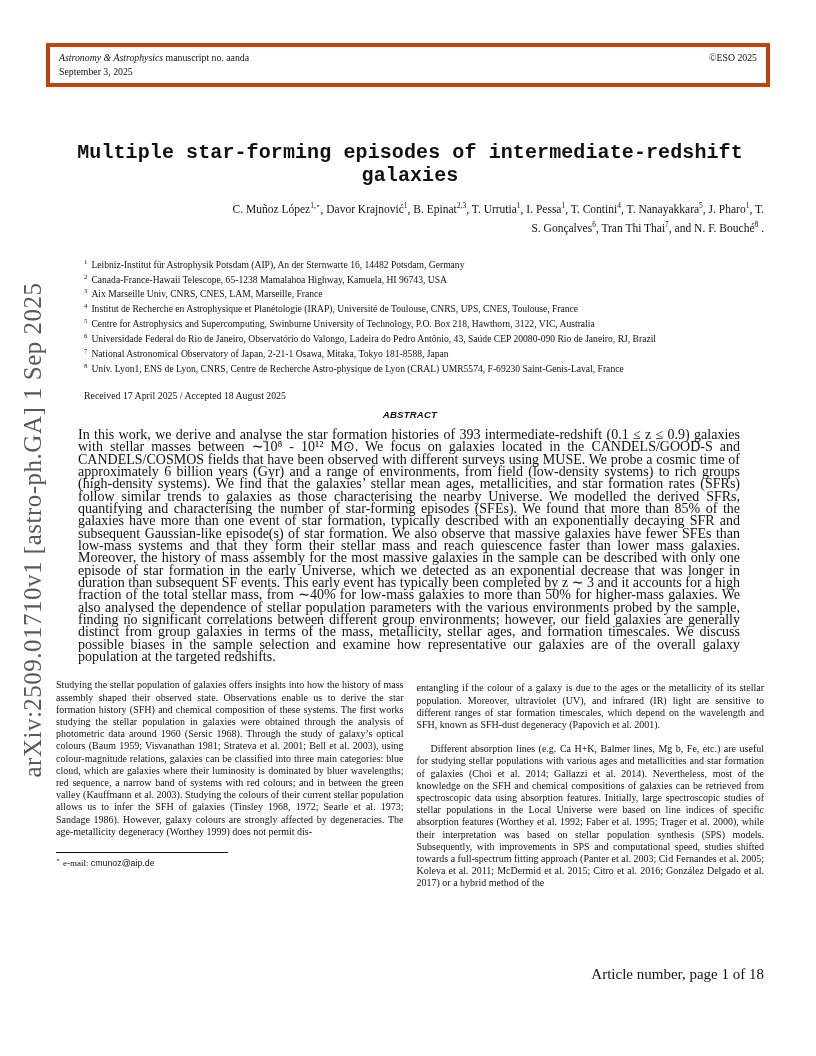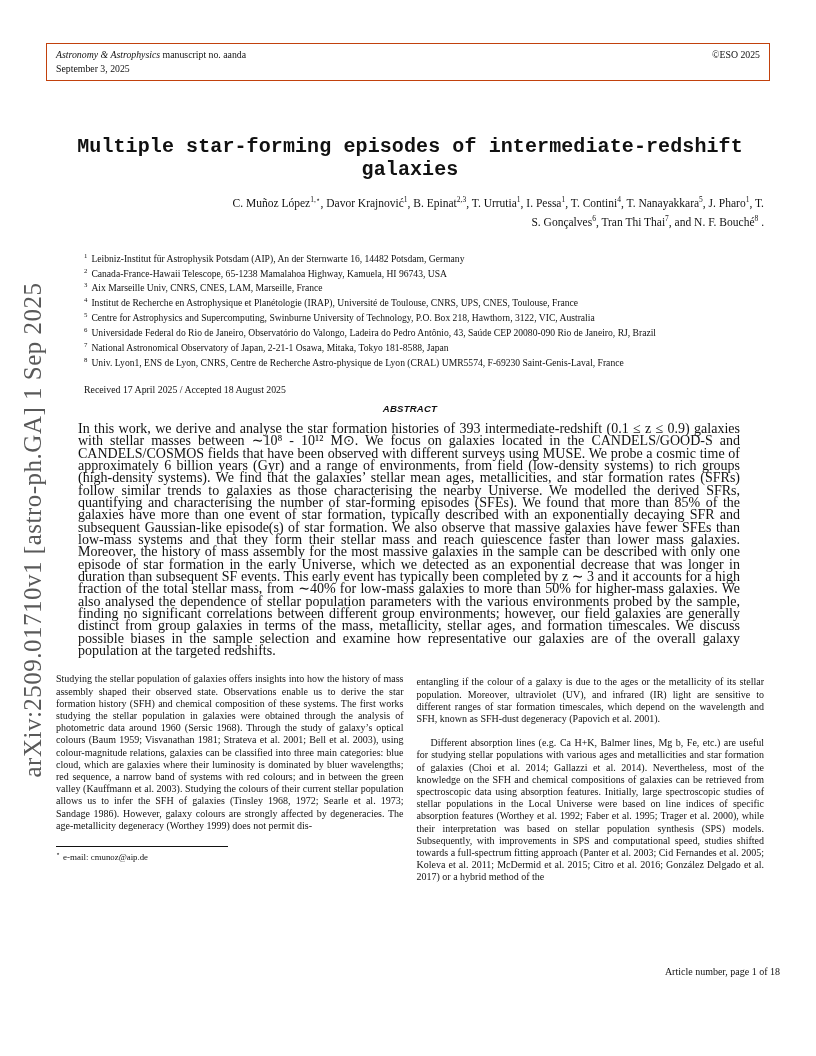--- a/index.html
+++ b/index.html
@@ -19,21 +19,21 @@
     transform:translate(-50%,-50%) rotate(-90deg);
     white-space:nowrap;
     font-size:25px;
     color:#595959;
     letter-spacing:0.5px;
     font-family:"Liberation Serif", serif;
   }
   
   .header-box{
     margin:43px 46px 0 46px;
-    border:1px solid #c2410c;
+    border:4px solid #c2410c;
     display:flex;
     justify-content:space-between;
     align-items:flex-start;
     padding:4px 9px 5px 9px;
     font-size:9.8px;
     line-height:1.38;
   }
   .journal-italic{font-style:italic;}
   .content{padding:0 52px 0 56px;}
   
@@ -117,28 +117,28 @@
     border:none;
     border-top:0.8px solid #111;
     width:172px;
     margin:14px 0 3px 0;
   }
   .footnote{
     font-size:9px;
   }
   .footnote sup{font-size:6.5px;margin-right:3px;}
   .footnote .email{
-    font-family:Liberation Serif, serif;
+    font-family:Liberation Sans, sans-serif;
     font-size:8.8px;
   }
   .page-footer{
     position:absolute;
     top:966px;
-    right:36px;
-    font-size:10px;
+    right:52px;
+    font-size:15px;
   }
 </style>
 </head>
 <body>
 
 <div class="page">
 
   <div class="arxiv-banner">arXiv:2509.01710v1  [astro-ph.GA]  1 Sep 2025</div>
 
   <div class="header-box">

